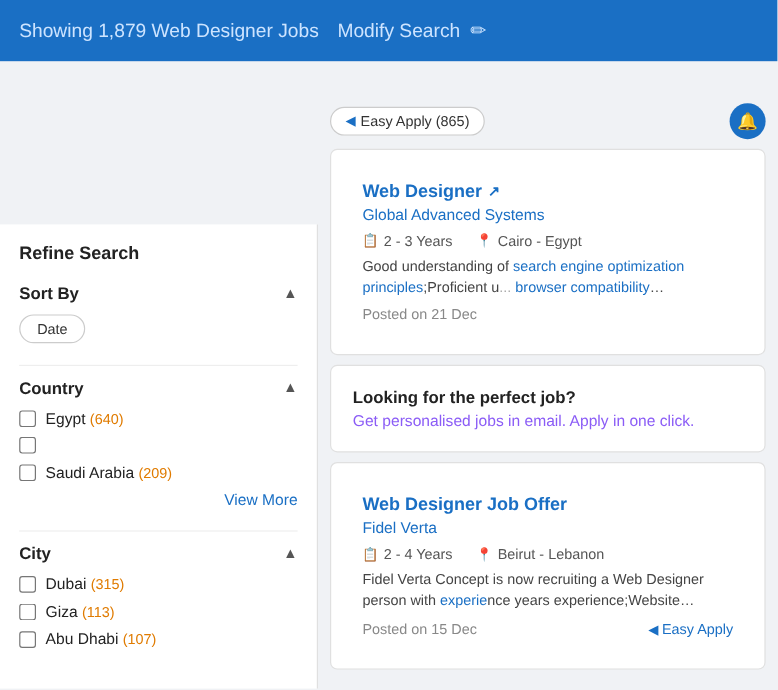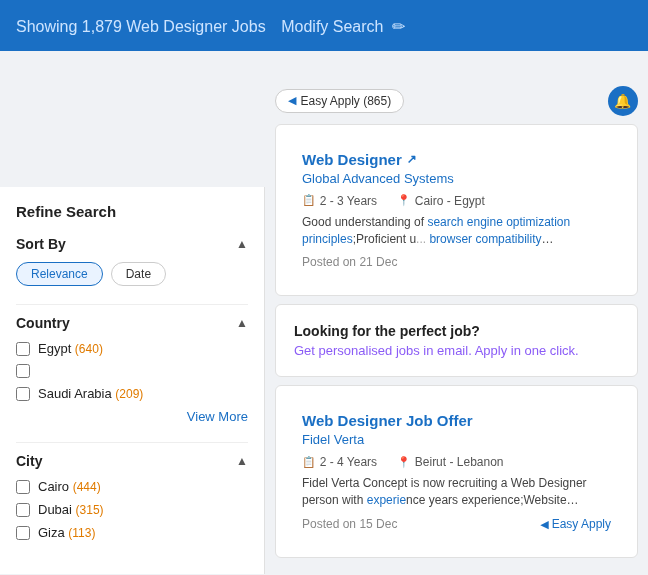--- a/index.html
+++ b/index.html
@@ -285,21 +285,20 @@
 
   <div class="sidebar">
     <div class="sidebar-title">Refine Search</div>
 
     <div class="section">
       <div class="section-header">
         <span class="section-label">Sort By</span>
         <span class="chevron">▲</span>
       </div>
       <div class="sort-buttons">
-        <button class="sort-btn active">Relevance</button>
         <button class="sort-btn">Date</button>
       </div>
     </div>
 
     <div class="divider"></div>
 
     <div class="section">
       <div class="section-header">
         <span class="section-label">Country</span>
         <span class="chevron">▲</span>
@@ -320,29 +319,29 @@
 
     <div class="divider"></div>
 
     <div class="section">
       <div class="section-header">
         <span class="section-label">City</span>
         <span class="chevron">▲</span>
       </div>
       <div class="checkbox-item">
         <input type="checkbox" style="">
-        <span class="checkbox-label">Cairo <span class="checkbox-count">(444)</span></span>
-      </div>
-      <div class="checkbox-item">
-        <input type="checkbox" style="">
         <span class="checkbox-label">Dubai <span class="checkbox-count">(315)</span></span>
       </div>
       <div class="checkbox-item">
         <input type="checkbox" style="">
         <span class="checkbox-label">Giza <span class="checkbox-count">(113)</span></span>
+      </div>
+      <div class="checkbox-item">
+        <input type="checkbox" style="">
+        <span class="checkbox-label">Abu Dhabi <span class="checkbox-count">(107)</span></span>
       </div>
     </div>
   </div>
 
   <div class="content">
 
     <div class="filter-bar">
       <div class="filter-tag">
         <span class="tag-icon">◀</span>
         <span>Easy Apply (865)</span>

